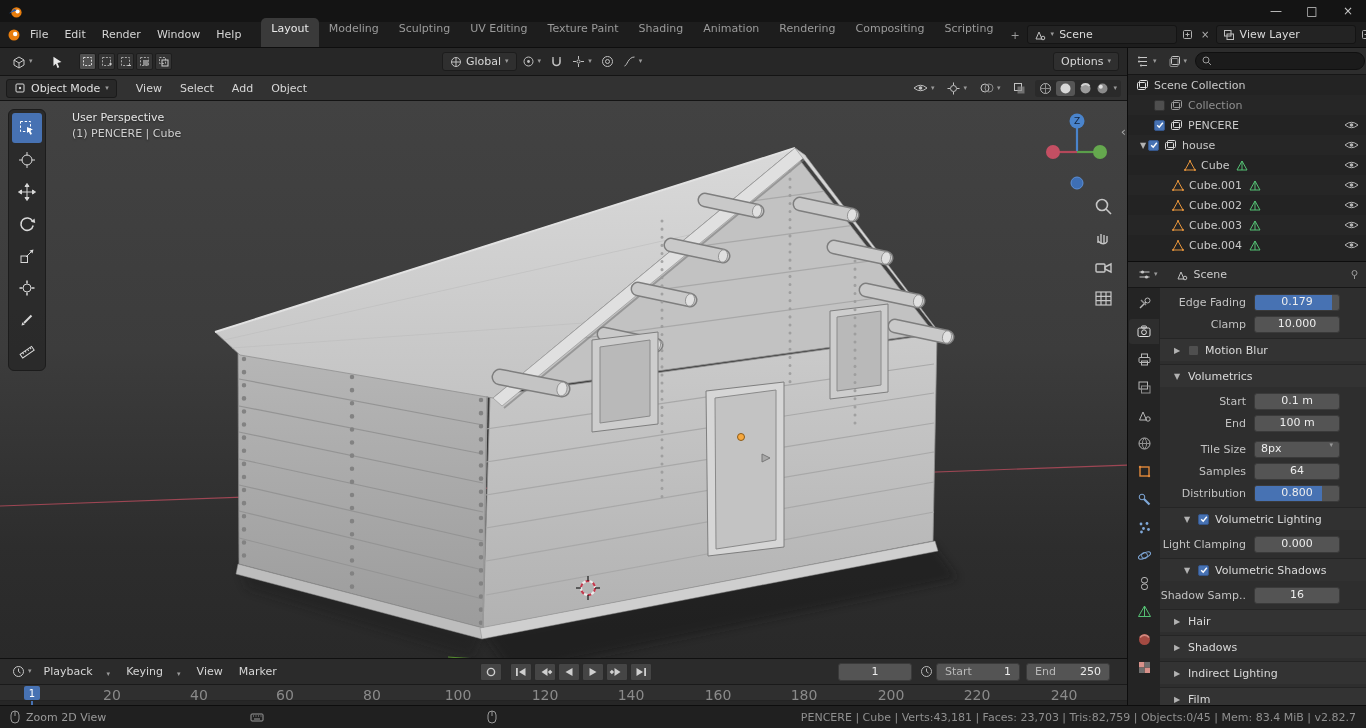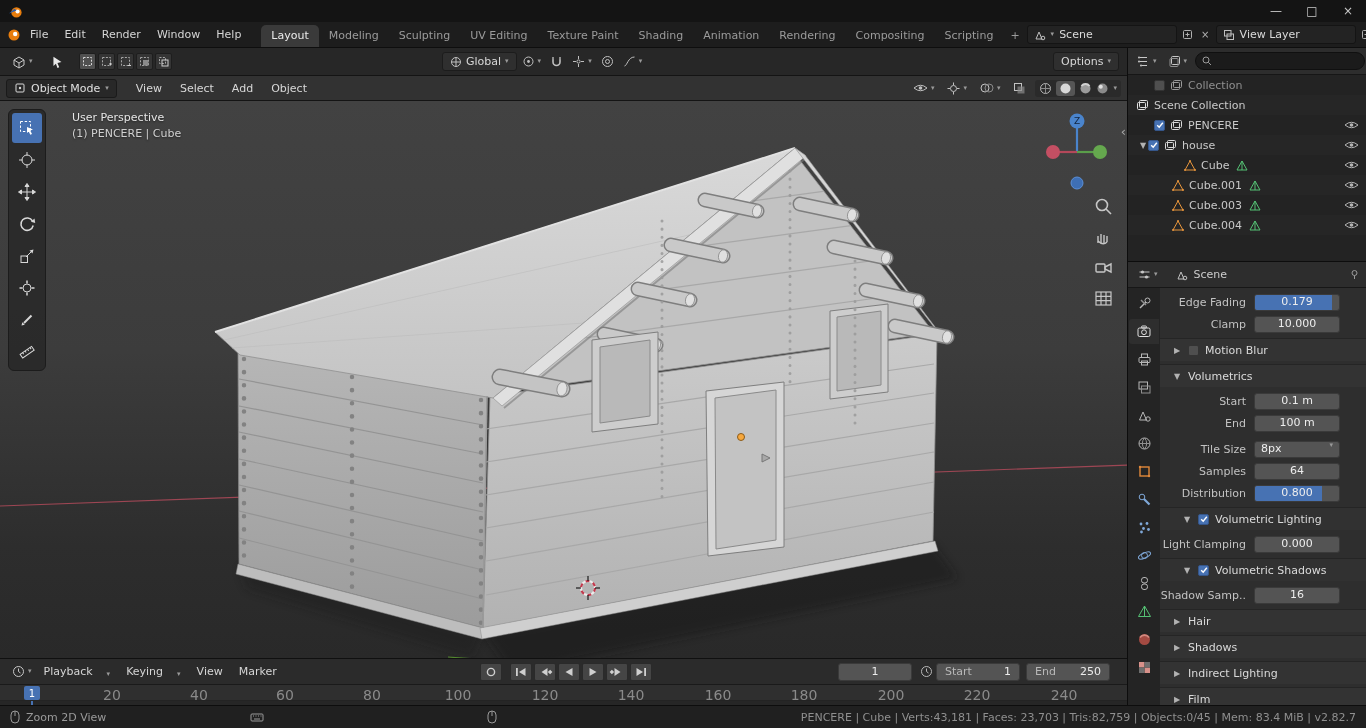--- a/index.html
+++ b/index.html
@@ -10,21 +10,21 @@
   .caret{font-size:7px;color:#9a9a9a;line-height:1}
   
   .titlebar{height:22px;background:#141414;display:flex;align-items:center;flex:none;padding-left:8px}
   .tb-title{color:#cfcfcf;font-size:11.5px;margin-left:7px;white-space:nowrap}
   .winbtns{margin-left:auto;display:flex;height:100%}
   .winbtn{width:36px;height:100%;display:flex;align-items:center;justify-content:center;color:#c9c9c9;font-size:12px}
   
   .menubar{height:26px;background:#1d1d1d;display:flex;align-items:center;flex:none;border-bottom:1px solid #0e0e0e;padding:0 6px}
   .menu-item{padding:0 8px;color:#d5d5d5}
   .ws-tabs{display:flex;align-items:flex-end;align-self:flex-end;margin-left:12px}
-  .ws-tab{padding:4px 10px 5px;color:#9b9b9b;border-radius:5px 5px 0 0;white-space:nowrap}
+  .ws-tab{padding:4px 10px 12px;color:#9b9b9b;border-radius:5px 5px 0 0;white-space:nowrap}
   .ws-tab.active{background:#3a3a3a;color:#eaeaea}
   .ws-add{padding:4px 7px 5px;color:#9b9b9b}
   .top-right{margin-left:auto;display:flex;align-items:center;gap:3px;padding-right:4px}
   .sel-field{display:flex;align-items:center;gap:5px;background:#232323;border:1px solid #141414;border-radius:3px;height:19px;padding:0 6px;color:#dadada}
   .mini-btn{width:15px;height:17px;display:flex;align-items:center;justify-content:center;color:#b0b0b0;font-size:10px}
   
   .bodyrow{flex:1;display:flex;min-height:0}
   .left-stack{width:1128px;flex:none;display:flex;flex-direction:column;border-right:1px solid #0d0d0d;min-height:0}
   .right-stack{width:238px;flex:none;display:flex;flex-direction:column;background:#2e2e2e;min-height:0}
   
@@ -691,34 +691,34 @@
           <div class="ol-search">
             <svg class="ic" width="10" height="10" viewBox="0 0 10 10" fill="none">
                 <circle cx="4" cy="4" r="3" stroke="#9a9a9a"></circle>
                 <line x1="6.3" y1="6.3" x2="9" y2="9" stroke="#9a9a9a"></line>
               </svg>
             <input value="" style="">
           </div>
 
         </div>
 
+        <div class="orow" style="padding-left:8px">
+          <svg class="ic" width="13" height="12" viewBox="0 0 13 12" fill="none">
+              <rect x="3.5" y="1.5" width="8" height="7" rx="1" stroke="#e0e0e0"></rect>
+              <rect x="1.5" y="3.5" width="8" height="7" rx="1" stroke="#e0e0e0"></rect>
+            </svg>
+          <span class="o-label">Scene Collection</span>
+        </div>
         <div class="orow" style="padding-left:26px;color:#8f8f8f">
           <span class="chk"></span>
           <svg class="ic" width="13" height="12" viewBox="0 0 13 12" fill="none" style="margin-left:5px">
               <rect x="3.5" y="1.5" width="8" height="7" rx="1" stroke="#9a9a9a"></rect>
               <rect x="1.5" y="3.5" width="8" height="7" rx="1" stroke="#9a9a9a"></rect>
             </svg>
           <span class="o-label">Collection</span>
-        </div>
-        <div class="orow" style="padding-left:8px">
-          <svg class="ic" width="13" height="12" viewBox="0 0 13 12" fill="none">
-              <rect x="3.5" y="1.5" width="8" height="7" rx="1" stroke="#e0e0e0"></rect>
-              <rect x="1.5" y="3.5" width="8" height="7" rx="1" stroke="#e0e0e0"></rect>
-            </svg>
-          <span class="o-label">Scene Collection</span>
         </div>
         <div class="orow" style="padding-left:26px">
           <span class="chk on">
               <svg class="ic" width="8" height="8" viewBox="0 0 8 8" fill="none">
                 <path d="M1.2,4.2 L3.2,6.2 L6.8,1.8" stroke="#fff" stroke-width="1.4"></path>
               </svg>
             </span>
           <svg class="ic" width="13" height="12" viewBox="0 0 13 12" fill="none" style="margin-left:5px">
               <rect x="3.5" y="1.5" width="8" height="7" rx="1" stroke="#d8d8d8"></rect>
               <rect x="1.5" y="3.5" width="8" height="7" rx="1" stroke="#d8d8d8"></rect>
@@ -764,20 +764,37 @@
             </svg>
         </div>
         <div class="orow" style="padding-left:44px">
           <svg class="ic" width="12" height="11" viewBox="0 0 12 11" fill="none">
               <polygon points="6,1 11,10 1,10" stroke="#e8963c"></polygon>
               <circle cx="6" cy="1" r="1" fill="#e8963c"></circle>
               <circle cx="11" cy="10" r="1" fill="#e8963c"></circle>
               <circle cx="1" cy="10" r="1" fill="#e8963c"></circle>
             </svg>
           <span class="o-label">Cube.001</span>
+          <svg class="ic" width="12" height="11" viewBox="0 0 12 11" fill="none" style="margin-left:7px">
+              <polygon points="6,1 11,10 1,10" stroke="#55c174"></polygon>
+              <line x1="6" y1="1" x2="6" y2="10" stroke="#55c174"></line>
+            </svg>
+          <svg class="ic o-eye" width="15" height="10" viewBox="0 0 15 10" fill="none">
+              <path d="M1,5 Q7.5,-0.5 14,5 Q7.5,10.5 1,5 Z" stroke="#b5b5b5"></path>
+              <circle cx="7.5" cy="5" r="1.8" fill="#b5b5b5"></circle>
+            </svg>
+        </div>
+        <div class="orow" style="padding-left:44px">
+          <svg class="ic" width="12" height="11" viewBox="0 0 12 11" fill="none">
+              <polygon points="6,1 11,10 1,10" stroke="#e8963c"></polygon>
+              <circle cx="6" cy="1" r="1" fill="#e8963c"></circle>
+              <circle cx="11" cy="10" r="1" fill="#e8963c"></circle>
+              <circle cx="1" cy="10" r="1" fill="#e8963c"></circle>
+            </svg>
+          <span class="o-label">Cube.002</span>
           <svg class="ic" width="12" height="11" viewBox="0 0 12 11" fill="none" style="margin-left:7px">
               <polygon points="6,1 11,10 1,10" stroke="#55c174"></polygon>
               <line x1="6" y1="1" x2="6" y2="10" stroke="#55c174"></line>
             </svg>
           <svg class="ic o-eye" width="15" height="10" viewBox="0 0 15 10" fill="none">
               <path d="M1,5 Q7.5,-0.5 14,5 Q7.5,10.5 1,5 Z" stroke="#b5b5b5"></path>
               <circle cx="7.5" cy="5" r="1.8" fill="#b5b5b5"></circle>
             </svg>
         </div>
         <div class="orow" style="padding-left:44px">

